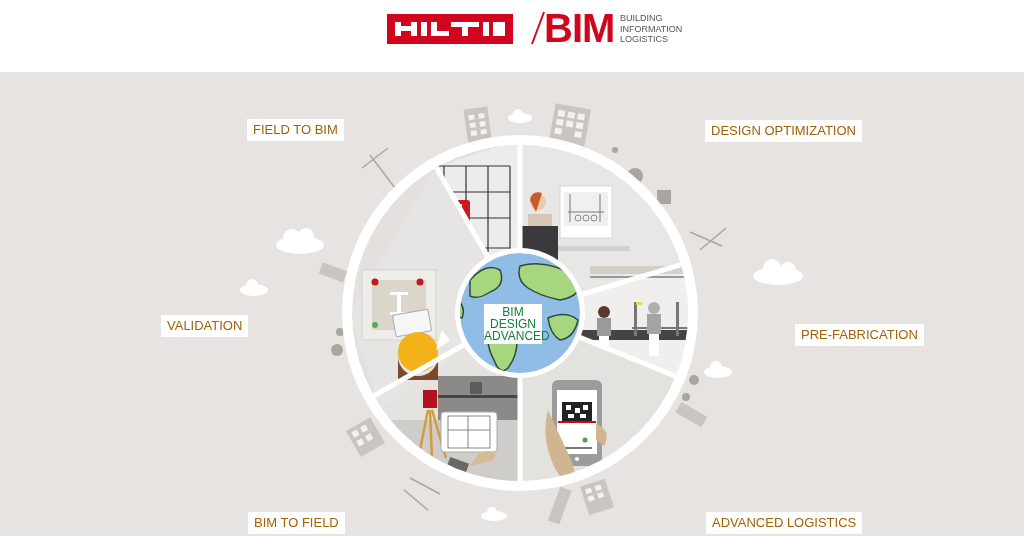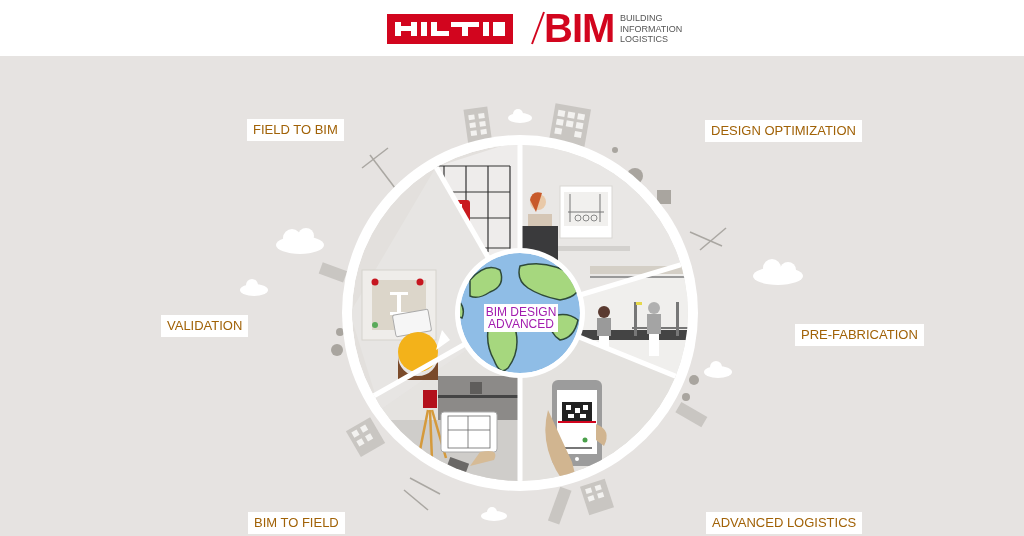--- a/index.html
+++ b/index.html
@@ -1,26 +1,26 @@
 <!DOCTYPE html>
 <html><head>
 <meta charset="utf-8">
 <style>
   * { box-sizing: border-box; margin: 0; padding: 0; }
   html, body { width: 1024px; height: 536px; overflow: hidden; }
   body { background: #e6e3e1; font-family: "Liberation Sans", sans-serif; position: relative; }
-  .header { position: absolute; left: 0; top: 0; width: 1024px; height: 56px; background: #ffffff; text-decoration: underline; }
+  .header { position: absolute; left: 0; top: 0; width: 1024px; height: 72px; background: #ffffff; text-decoration: underline; }
   .hilti-logo { position: absolute; left: 387px; top: 14px; width: 126px; height: 30px; background: #d2051e; }
   .hilti-logo svg { position: absolute; left: 0; top: 0; }
   .bim-slash { position: absolute; left: 528px; top: 10px; width: 20px; height: 36px; }
   .bim-word { position: absolute; left: 544px; top: 6px; font-size: 40px; font-weight: bold; color: #d2051e; letter-spacing: -1px; line-height: 44px; }
   .bim-sub { position: absolute; left: 620px; top: 13px; font-size: 9px; line-height: 10.5px; color: #555; }
   .label { position: absolute; background: #fff; color: #a16207; font-size: 13px; padding: 4px 6px; line-height: 14px; white-space: nowrap; }
   .canvas { position: absolute; left: 0; top: 0; }
-  .center-label { position: absolute; left: 484px; top: 304px; width: 74px; background: #fff; color: #a21caf; font-size: 12px; line-height: 12px; text-align: center; padding: 2px 0; }
+  .center-label { position: absolute; left: 484px; top: 304px; width: 58px; background: #fff; color: #15803d; font-size: 12px; line-height: 12px; text-align: center; padding: 2px 0; }
 </style>
 </head>
 <body>
 
 <div class="header">
   <div class="hilti-logo">
     <svg width="126" height="30" viewBox="0 0 126 30">
       <g fill="#ffffff">
         <rect x="8" y="8" width="6" height="14"></rect>
           <rect x="14" y="12" width="10" height="5"></rect>

